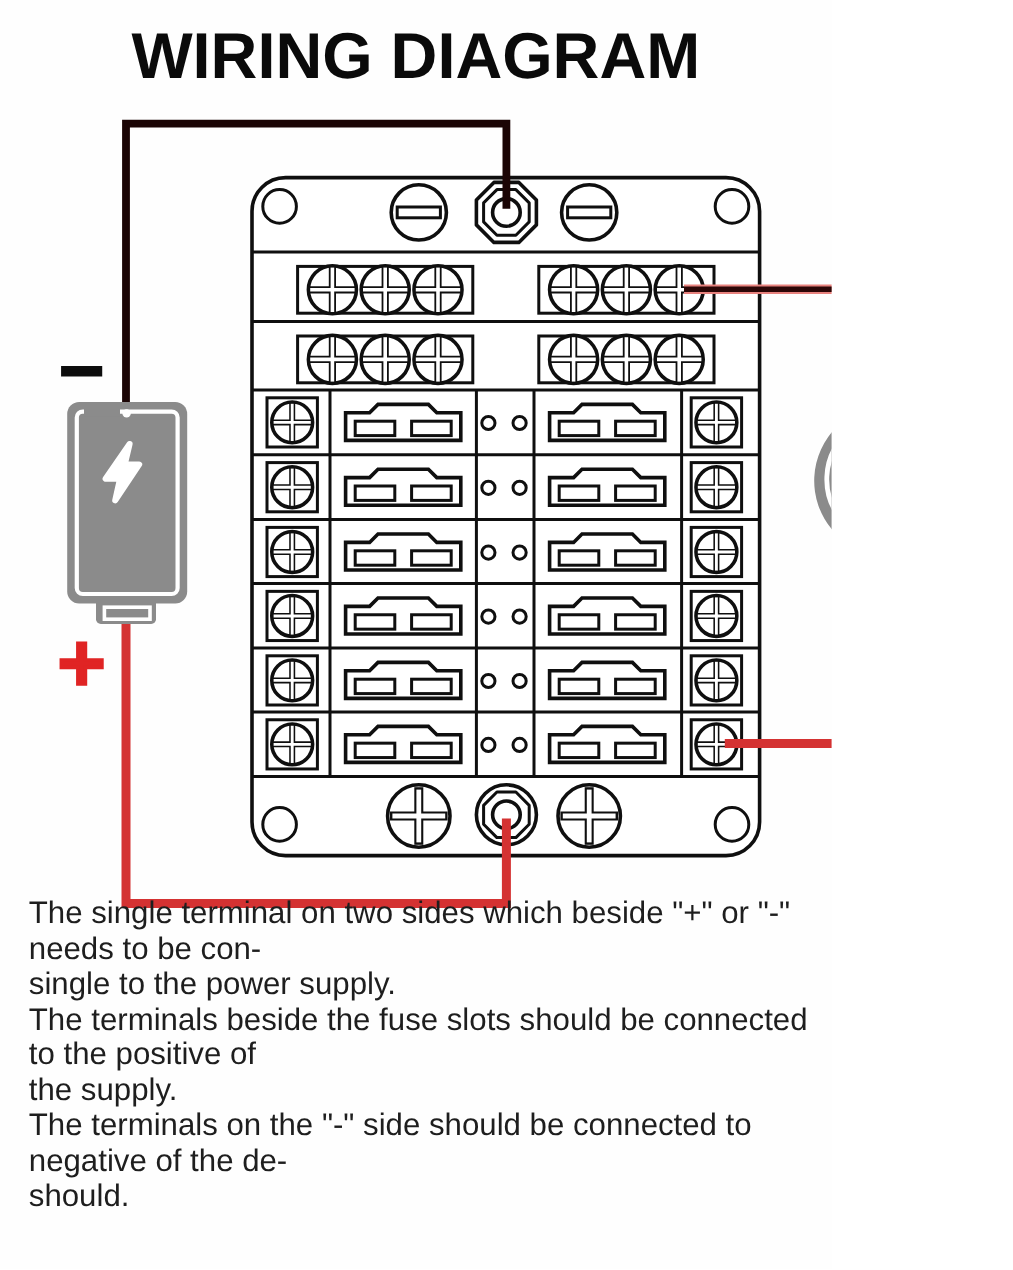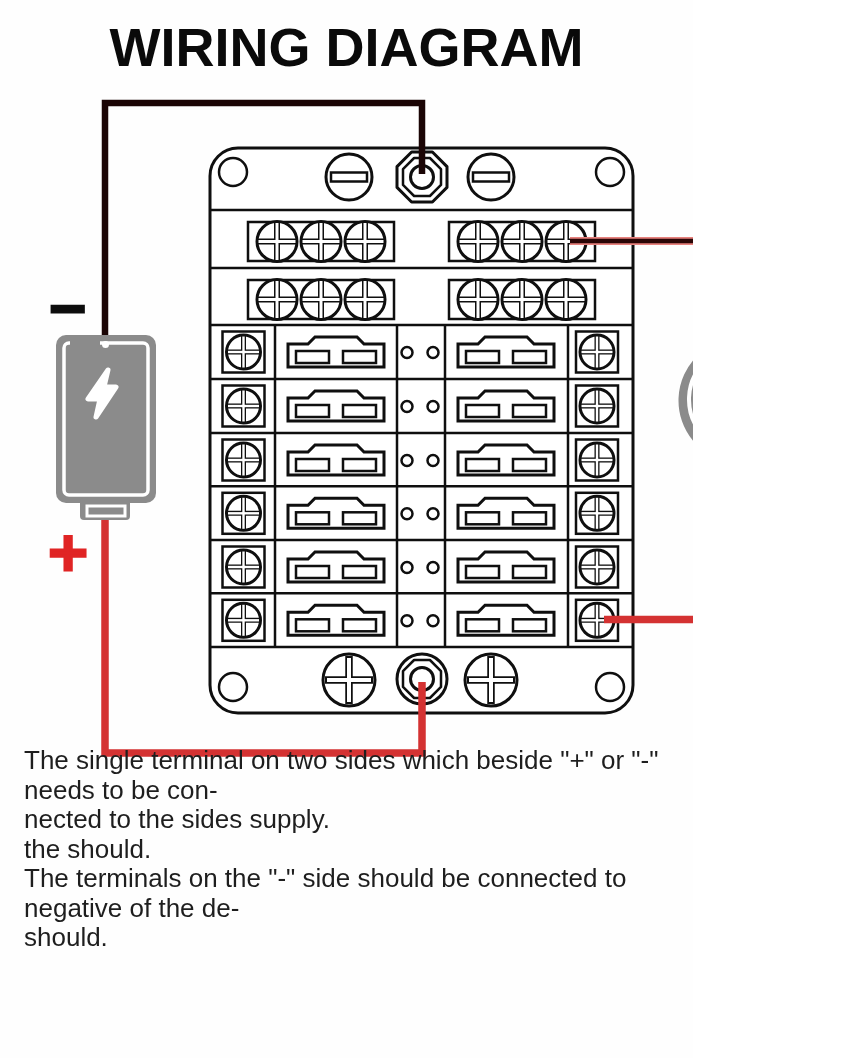--- a/index.html
+++ b/index.html
@@ -174,20 +174,21 @@
     </g>
   </svg>
 
   <div class="sign minus" style="left:68px;top:308px;">−</div>
   <div class="sign plus" style="left:68px;top:552px;">+</div>
   <div class="sign minus" style="left:771px;top:315px;">−</div>
   <div class="sign plus" style="left:771px;top:543px;">+</div>
 
   <div class="notes">
     <span class="nline">The single terminal on two sides which beside "+" or "-" needs to be con-</span>
-    <span class="nline">nected to the sides supply.</span>
-    <span class="nline">the should.</span>
+    <span class="nline">single to the power supply.</span>
+    <span class="nline">The terminals beside the fuse slots should be connected to the positive of</span>
+    <span class="nline">the supply.</span>
     <span class="nline">The terminals on the "-" side should be connected to negative of the de-</span>
     <span class="nline">should.</span>
 
   </div>
 
 </div>
 
 </body></html>

